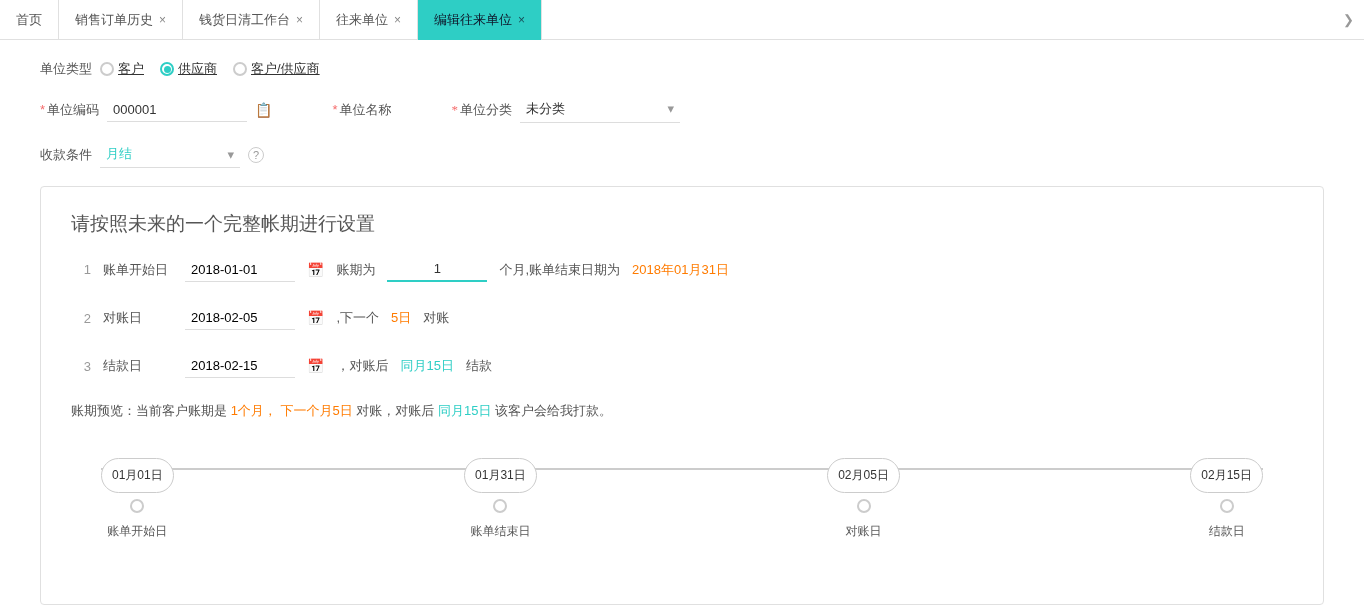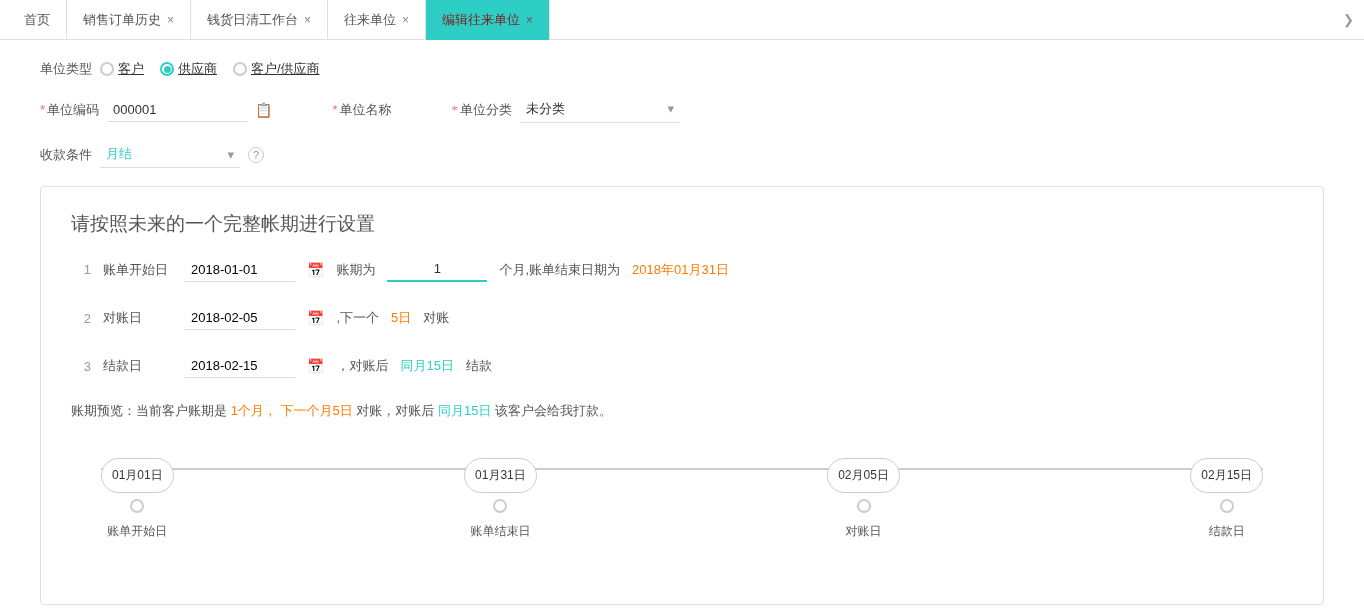--- a/index.html
+++ b/index.html
@@ -5,37 +5,37 @@
     * { box-sizing: border-box; margin: 0; padding: 0; }
     body { font-family: 'Microsoft YaHei', Arial, sans-serif; font-size: 13px; color: #333; background: #f5f5f5; }
 
     
     .tab-bar {
       display: flex;
       align-items: stretch;
       background: #fff;
       border-bottom: 1px solid #e0e0e0;
       height: 40px;
-      padding-left: 8px;
+      padding-left: 0;
     }
     .tab-item {
       display: flex;
       align-items: center;
       padding: 0 16px;
       height: 40px;
       cursor: pointer;
       font-size: 13px;
       color: #555;
       border-right: 1px solid #e0e0e0;
       white-space: nowrap;
       gap: 6px;
     }
     .tab-item.active {
       background: #2ecec5;
-      color: #7f1d1d;
+      color: #0f172a;
     }
     .tab-close {
       font-size: 12px;
       color: inherit;
       opacity: 0.7;
       cursor: pointer;
     }
     .tab-arrow {
       margin-left: auto;
       display: flex;

